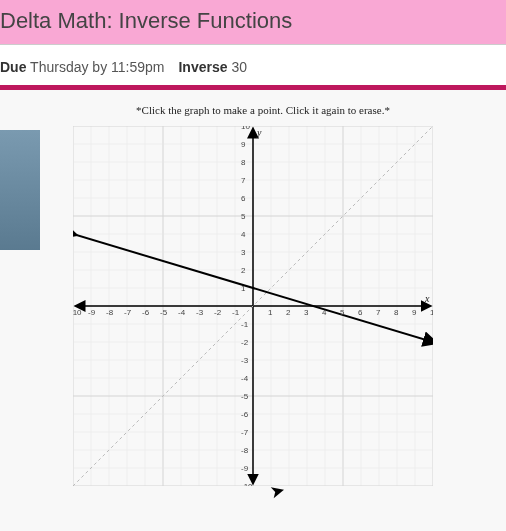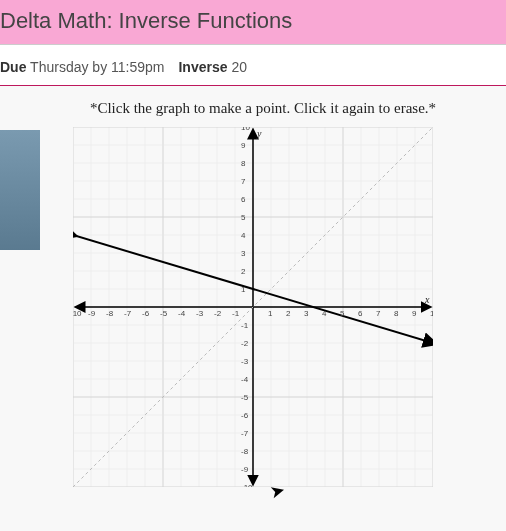--- a/index.html
+++ b/index.html
@@ -22,29 +22,29 @@
     font-weight: 500;
     color: #444;
     padding-left: 0;
   }
   .meta-row {
     display: flex;
     align-items: baseline;
     gap: 14px;
     padding: 14px 6px 10px 0;
     font-size: 14px;
-    border-bottom: 1px solid #be185d;
+    border-bottom: 5px solid #be185d;
     background: #fff;
   }
   .meta-label { font-weight: 700; color: #333; }
   .meta-value { color: #555; font-weight: 400; }
   .instruction {
     text-align: center;
     font-family: Georgia, "Times New Roman", serif;
-    font-size: 15px;
+    font-size: 11px;
     padding: 14px 40px 6px 60px;
     color: #222;
   }
   .graph-wrap {
     display: flex;
     justify-content: center;
     padding-top: 4px;
   }
   .graph {
     width: 360px;
@@ -87,21 +87,21 @@
   <h1 class="title">Delta Math: Inverse Functions</h1>
 </div>
 
 <div class="meta-row">
   <span>
     <span class="meta-label">Due</span>
     <span class="meta-value">Thursday by 11:59pm</span>
   </span>
   <span>
     <span class="meta-label">Inverse</span>
-    <span class="meta-value">20</span>
+    <span class="meta-value">30</span>
   </span>
 </div>
 
 <div class="instruction">*Click the graph to make a point. Click it again to erase.*</div>
 
 <div class="graph-wrap">
   <div class="graph">
     <svg viewBox="0 0 360 360">
       <defs>
         <marker id="arrow" markerWidth="8" markerHeight="8" refX="5" refY="4" orient="auto">

